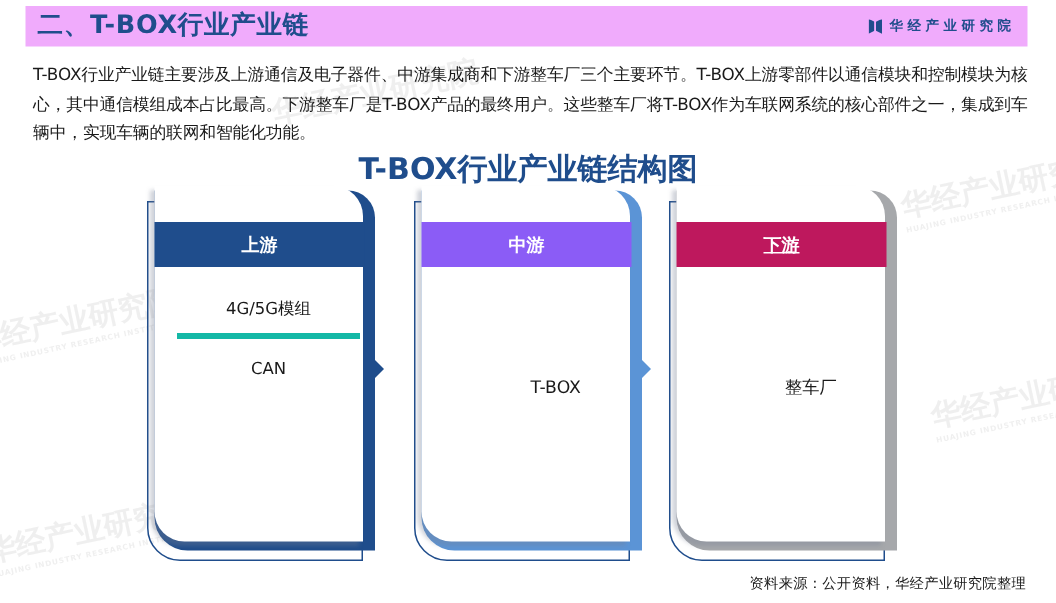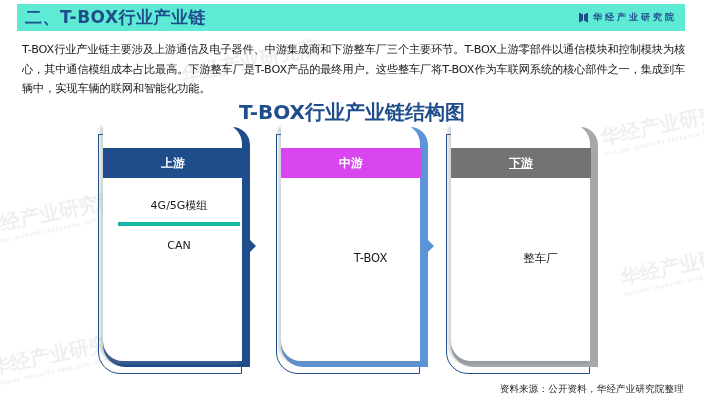--- a/index.html
+++ b/index.html
@@ -1,21 +1,21 @@
 <!DOCTYPE html>
 <html><head>
 <meta charset="utf-8">
 <style>
   * { box-sizing: border-box; margin: 0; padding: 0; }
   html, body { width: 704px; height: 402px; background: #ffffff; overflow: hidden; }
   body { position: relative; font-family: "DejaVu Sans", "Liberation Sans", sans-serif; color: #1a1a1a; }
 
   .header-bar {
     position: absolute; left: 17px; top: 4px; width: 668px; height: 27px;
-    background: #5eead4;
+    background: #f0abfc;
   }
   .header-title {
     position: absolute; left: 8px; top: 2px; font-size: 17px; font-weight: bold;
     color: #1f4d8c; letter-spacing: 0.5px; line-height: 23px;
   }
   .brand {
     position: absolute; right: 8px; top: 7px; display: flex; align-items: center; gap: 5px;
   }
   .brand-logo { width: 9px; height: 10px; position: relative; }
   .brand-logo::before, .brand-logo::after {
@@ -63,24 +63,24 @@
   }
   .panel .arrow {
     position: absolute; left: 144px; top: 108px; width: 14px; height: 28px;
     clip-path: polygon(0 0, 100% 50%, 0 100%);
   }
 
   .p-up .shadow { background: #1f4d8c; }
   .p-up .head { background: #1f4d8c; }
   .p-up .arrow { background: #1f4d8c; }
   .p-mid .shadow { background: #5b94d6; }
-  .p-mid .head { background: #d946ef; }
+  .p-mid .head { background: #8b5cf6; }
   .p-mid .arrow { background: #5b94d6; }
   .p-down .shadow { background: #a6a8ab; }
-  .p-down .head { background: #737373; text-decoration: underline; }
+  .p-down .head { background: #be185d; text-decoration: underline; }
 
   .list { position: absolute; left: 20px; top: 62px; width: 122px; }
   .list-item {
     height: 40px; line-height: 40px; text-align: center; font-size: 11px; color: #1a1a1a;
     border-bottom: 4px solid #14b8a6;
   }
   .list-item:last-child { border-bottom: none; }
 
   .single {
     position: absolute; left: 5px; top: 54px; width: 139px; height: 160px;

